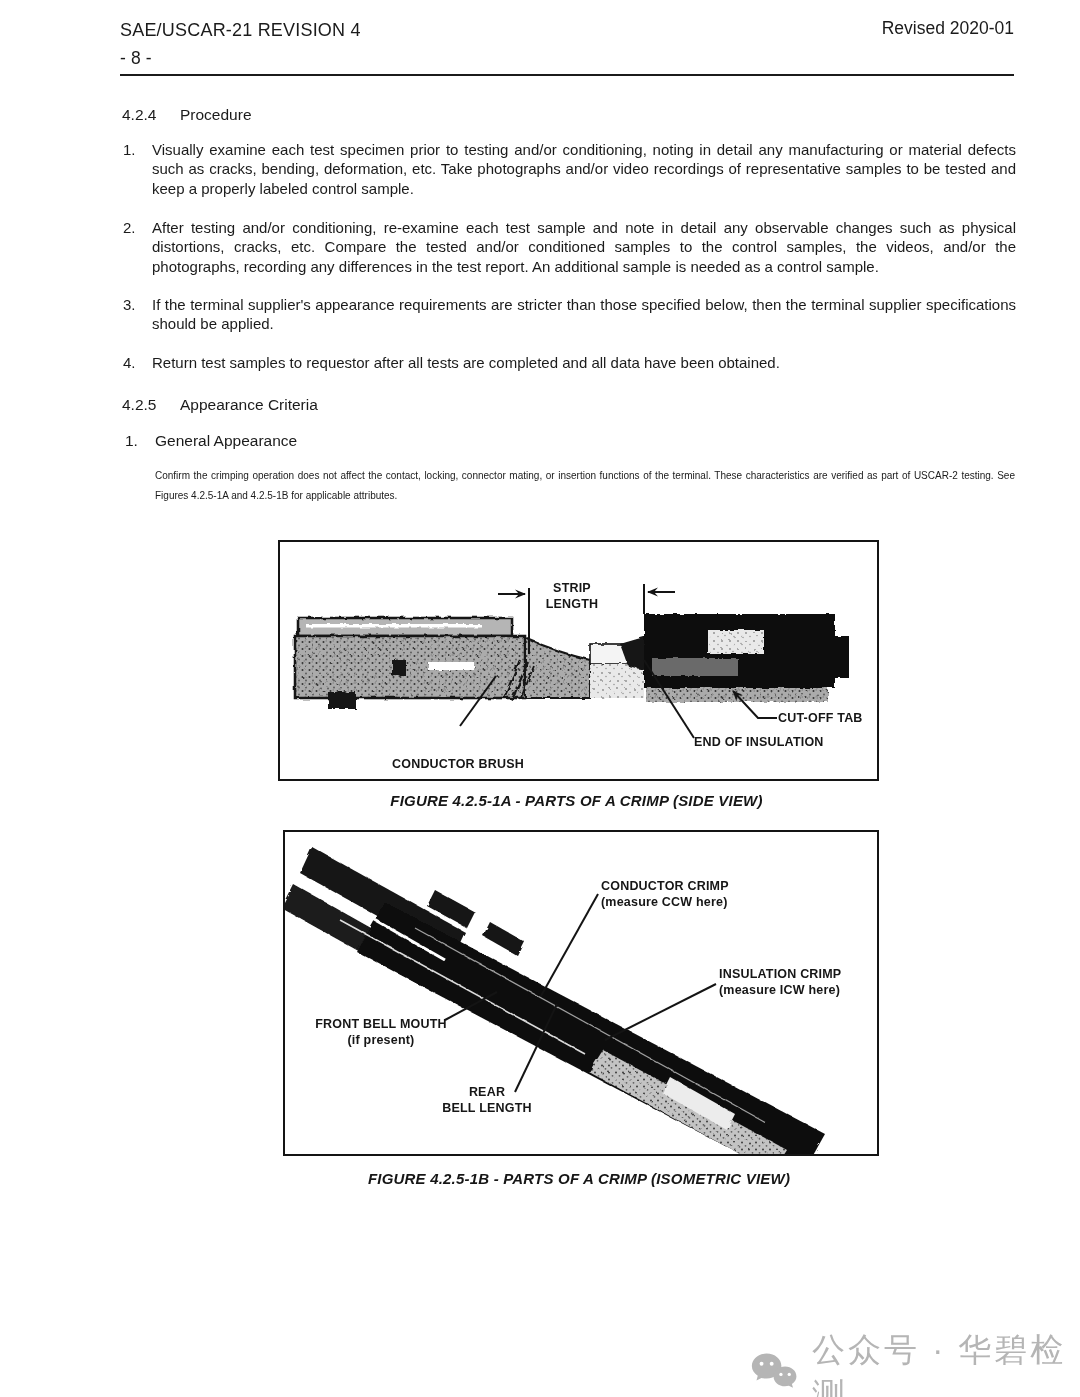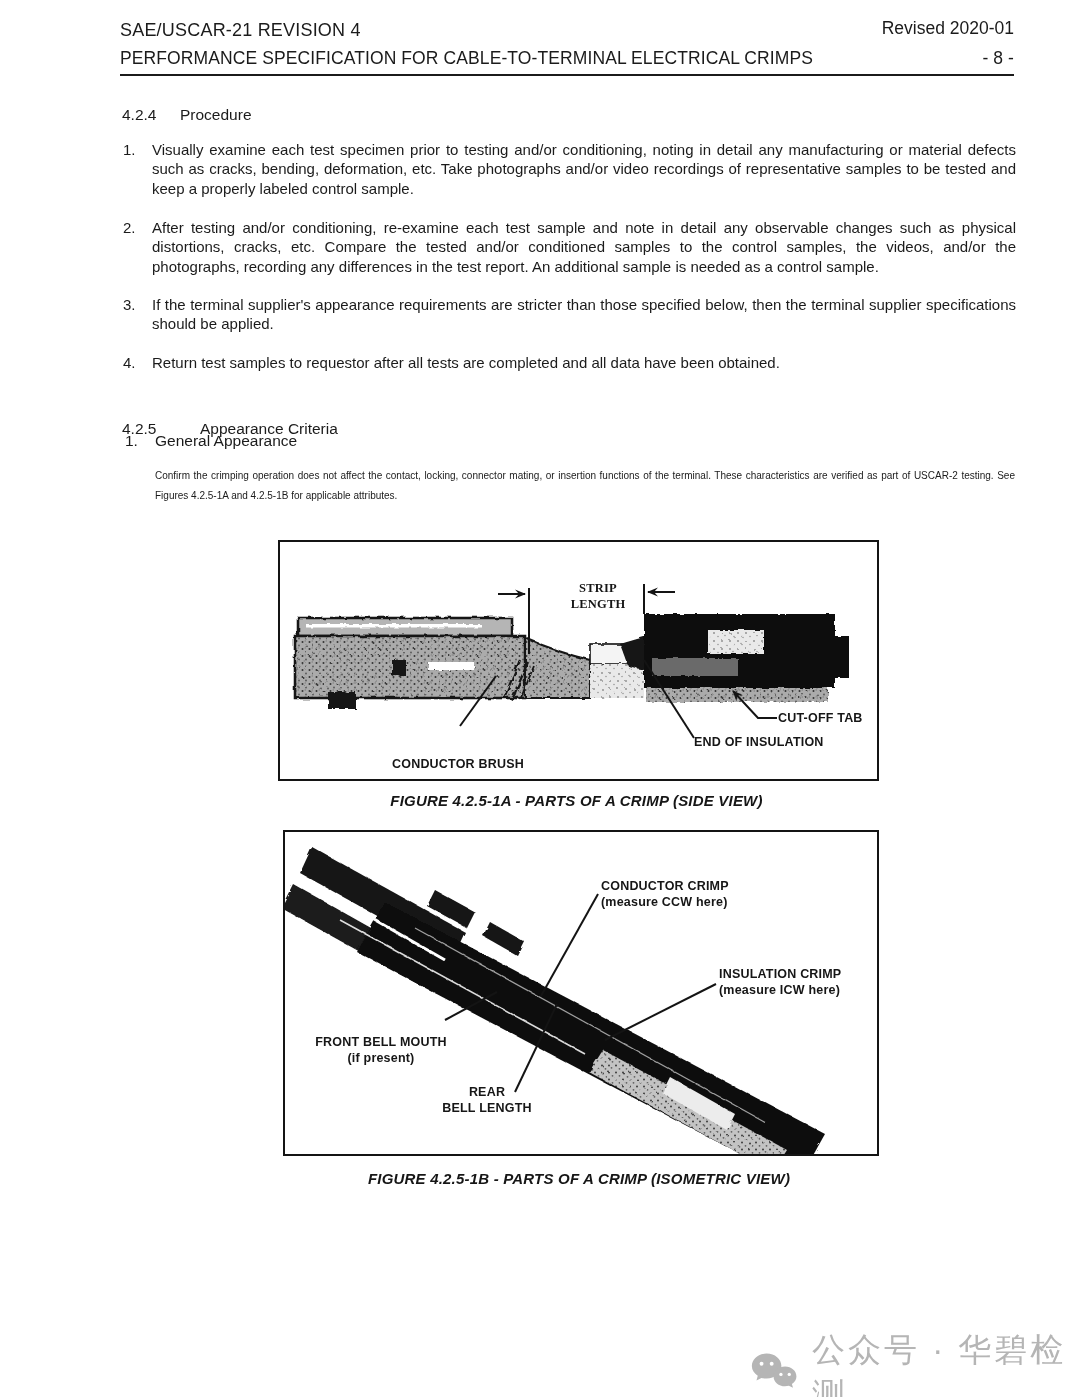--- a/index.html
+++ b/index.html
@@ -50,21 +50,20 @@
     font-size:33px;color:#b5b5b5;letter-spacing:3px;
     font-family:"Liberation Sans", sans-serif;
   }
 </style>
 </head>
 <body>
 
 <div class="abs hdr-title">SAE/USCAR-21 REVISION 4</div>
 <div class="abs hdr-revised">Revised 2020-01</div>
 <div class="abs hdr-subrow">
-  <span>PERFORMANCE SPECIFICATION FOR CABLE-TO-TERMINAL ELECTRICAL CRIMPS</span>
   <span>- 8 -</span>
 </div>
 
 <div class="abs heading" style="top:106px;">
   <span class="hnum">4.2.4</span>
   <span>Procedure</span>
 </div>
 
 <div class="abs item" style="top:140px;">
   <span class="num">1.</span>
@@ -76,21 +75,21 @@
 </div>
 <div class="abs item" style="top:295px;">
   <span class="num">3.</span>
   <span class="txt">If the terminal supplier's appearance requirements are stricter than those specified below, then the terminal supplier specifications should be applied.</span>
 </div>
 <div class="abs item" style="top:353px;">
   <span class="num">4.</span>
   <span class="txt">Return test samples to requestor after all tests are completed and all data have been obtained.</span>
 </div>
 
-<div class="abs heading" style="top:420px;gap:20px;">
+<div class="abs heading" style="top:396px;">
   <span class="hnum">4.2.5</span>
   <span>Appearance Criteria</span>
 </div>
 <div class="abs subheading" style="top:432px;">
   <span class="hnum">1.</span>
   <span>General Appearance</span>
 </div>
 <div class="abs para" style="top:466px;">Confirm the crimping operation does not affect the contact, locking, connector mating, or insertion functions of the terminal. These characteristics are verified as part of USCAR-2 testing. See Figures 4.2.5-1A and 4.2.5-1B for applicable attributes.</div>
 
 <div class="abs figbox" id="fig1">
@@ -146,21 +145,21 @@
       <line x1="218" y1="52" x2="245" y2="52" stroke-width="2" marker-end="url(#ah1)"></line>
       <line x1="395" y1="50" x2="368" y2="50" stroke-width="2" marker-end="url(#ah1)"></line>
     </g>
 
     <g stroke="#141414" fill="none" stroke-width="2">
       <path d="M180,184 L216,134"></path>
       <path d="M414,196 L364,118"></path>
       <path d="M497,176 L478,176 L453,149" marker-end="url(#ah1)"></path>
     </g>
   </svg>
-  <div class="figlabel centered" style="left:274px;top:38px;width:88px;font-family:Liberation Serif, serif;">
+  <div class="figlabel centered" style="left:248px;top:38px;width:88px;">
     <span>STRIP</span>
     <span>LENGTH</span>
   </div>
   <div class="figlabel" style="left:112px;top:186px;margin-top:28px;">CONDUCTOR BRUSH</div>
   <div class="figlabel" style="left:414px;top:192px;">END OF INSULATION</div>
   <div class="figlabel" style="left:498px;top:168px;">CUT-OFF TAB</div>
 </div>
 <div class="abs caption" id="cap1">FIGURE 4.2.5-1A - PARTS OF A CRIMP (SIDE VIEW)</div>
 
 <div class="abs figbox" id="fig2" style="overflow:hidden;">
@@ -202,21 +201,21 @@
     </g>
   </svg>
   <div class="figlabel" style="left:316px;top:46px;">
     <span>CONDUCTOR CRIMP</span>
     <span>(measure CCW here)</span>
   </div>
   <div class="figlabel" style="left:434px;top:134px;">
     <span>INSULATION CRIMP</span>
     <span>(measure ICW here)</span>
   </div>
-  <div class="figlabel centered" style="left:28px;top:184px;width:136px;margin-top:18px;">
+  <div class="figlabel centered" style="left:28px;top:184px;width:136px;">
     <span>FRONT BELL MOUTH</span>
     <span>(if present)</span>
   </div>
   <div class="figlabel centered" style="left:152px;top:252px;width:100px;">
     <span>REAR</span>
     <span>BELL LENGTH</span>
   </div>
 </div>
 <div class="abs caption" id="cap2">FIGURE 4.2.5-1B - PARTS OF A CRIMP (ISOMETRIC VIEW)</div>
 

